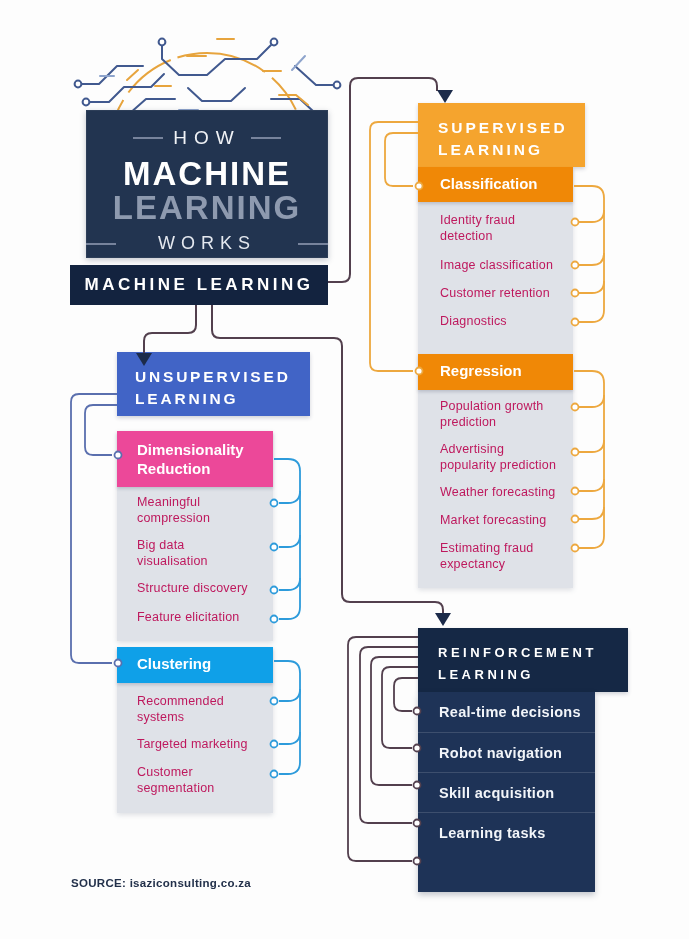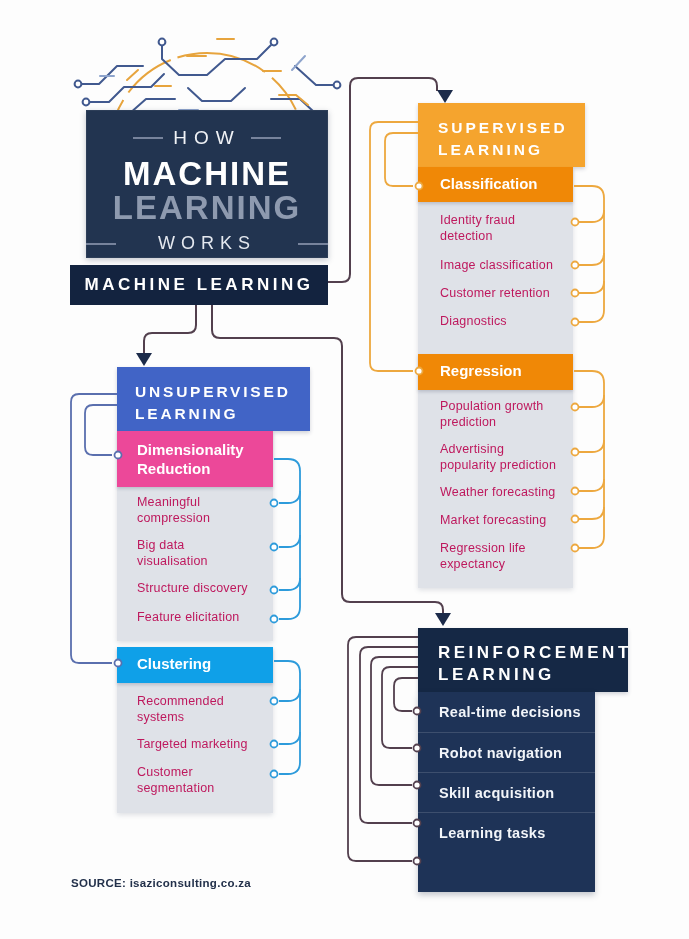--- a/index.html
+++ b/index.html
@@ -39,30 +39,30 @@
   .li{position:absolute;font-size:12.5px;line-height:16px;color:#be185d;letter-spacing:0.2px;z-index:4;}
 
   
   .sup-hdr{left:418px;top:103px;width:167px;height:64px;background:#f5a42e;}
   .sup-band1{left:418px;top:167px;width:155px;height:35px;background:#f08806;}
   .sup-band2{left:418px;top:354px;width:155px;height:36px;background:#f08806;}
   .sup-gray{left:418px;top:167px;width:155px;height:421px;}
   .band-label{padding:8px 0 0 22px;display:block;}
 
   
-  .uns-hdr{left:117px;top:367px;width:193px;height:64px;background:#4164c6;}
+  .uns-hdr{left:117px;top:352px;width:193px;height:64px;background:#4164c6;}
   .uns-band1{left:117px;top:431px;width:156px;height:56px;background:#ec4899;}
   .uns-band2{left:117px;top:647px;width:156px;height:36px;background:#0fa0e8;}
   .uns-gray1{left:117px;top:431px;width:156px;height:210px;}
   .uns-gray2{left:117px;top:647px;width:156px;height:166px;}
   .band-label2{padding:9px 0 0 20px;display:block;line-height:19px;}
 
   
   .rl-hdr{left:418px;top:628px;width:210px;height:64px;background:#152845;}
-  .rl-hdr .hdr-inner{font-size:17px;letter-spacing:3.5px;}
+  .rl-hdr .hdr-inner{font-size:13px;letter-spacing:3.5px;}
   .rl-list{left:418px;top:692px;width:177px;height:200px;background:#1e3357;z-index:2;
     box-shadow:0 3px 6px rgba(20,30,60,0.25);}
   .rl-row{height:40px;display:flex;align-items:center;padding-left:21px;
     color:#f2f5f9;font-size:14.5px;font-weight:600;letter-spacing:0.3px;box-sizing:border-box;}
   .rl-row + .rl-row{border-top:1px solid rgba(255,255,255,0.14);}
 
   .source{left:71px;top:877px;font-size:11.5px;font-weight:700;color:#22304a;letter-spacing:0.3px;z-index:2;}
 
   svg.overlay{position:absolute;left:0;top:0;z-index:5;pointer-events:none;}
   svg.brain{position:absolute;left:67px;top:26px;z-index:0;pointer-events:none;}
@@ -137,21 +137,21 @@
     <span class="band-label">Regression</span>
   </div>
   <div class="li" style="left:440px;top:212px;width:122px;">Identity fraud detection</div>
   <div class="li" style="left:440px;top:257px;width:126px;">Image classification</div>
   <div class="li" style="left:440px;top:285px;width:126px;">Customer retention</div>
   <div class="li" style="left:440px;top:313px;width:122px;">Diagnostics</div>
   <div class="li" style="left:440px;top:398px;width:122px;">Population growth prediction</div>
   <div class="li" style="left:440px;top:441px;width:122px;">Advertising popularity prediction</div>
   <div class="li" style="left:440px;top:484px;width:126px;">Weather forecasting</div>
   <div class="li" style="left:440px;top:512px;width:126px;">Market forecasting</div>
-  <div class="li" style="left:440px;top:540px;width:110px;">Regression life expectancy</div>
+  <div class="li" style="left:440px;top:540px;width:110px;">Estimating fraud expectancy</div>
 
   <div class="abs gray uns-gray1"></div>
   <div class="abs gray uns-gray2"></div>
   <div class="abs hdr uns-hdr">
     <div class="hdr-inner" style="padding-left:18px;letter-spacing:2.8px;">UNSUPERVISED LEARNING</div>
   </div>
   <div class="abs band uns-band1">
     <span class="band-label2">Dimensionality Reduction</span>
   </div>
   <div class="abs band uns-band2">

